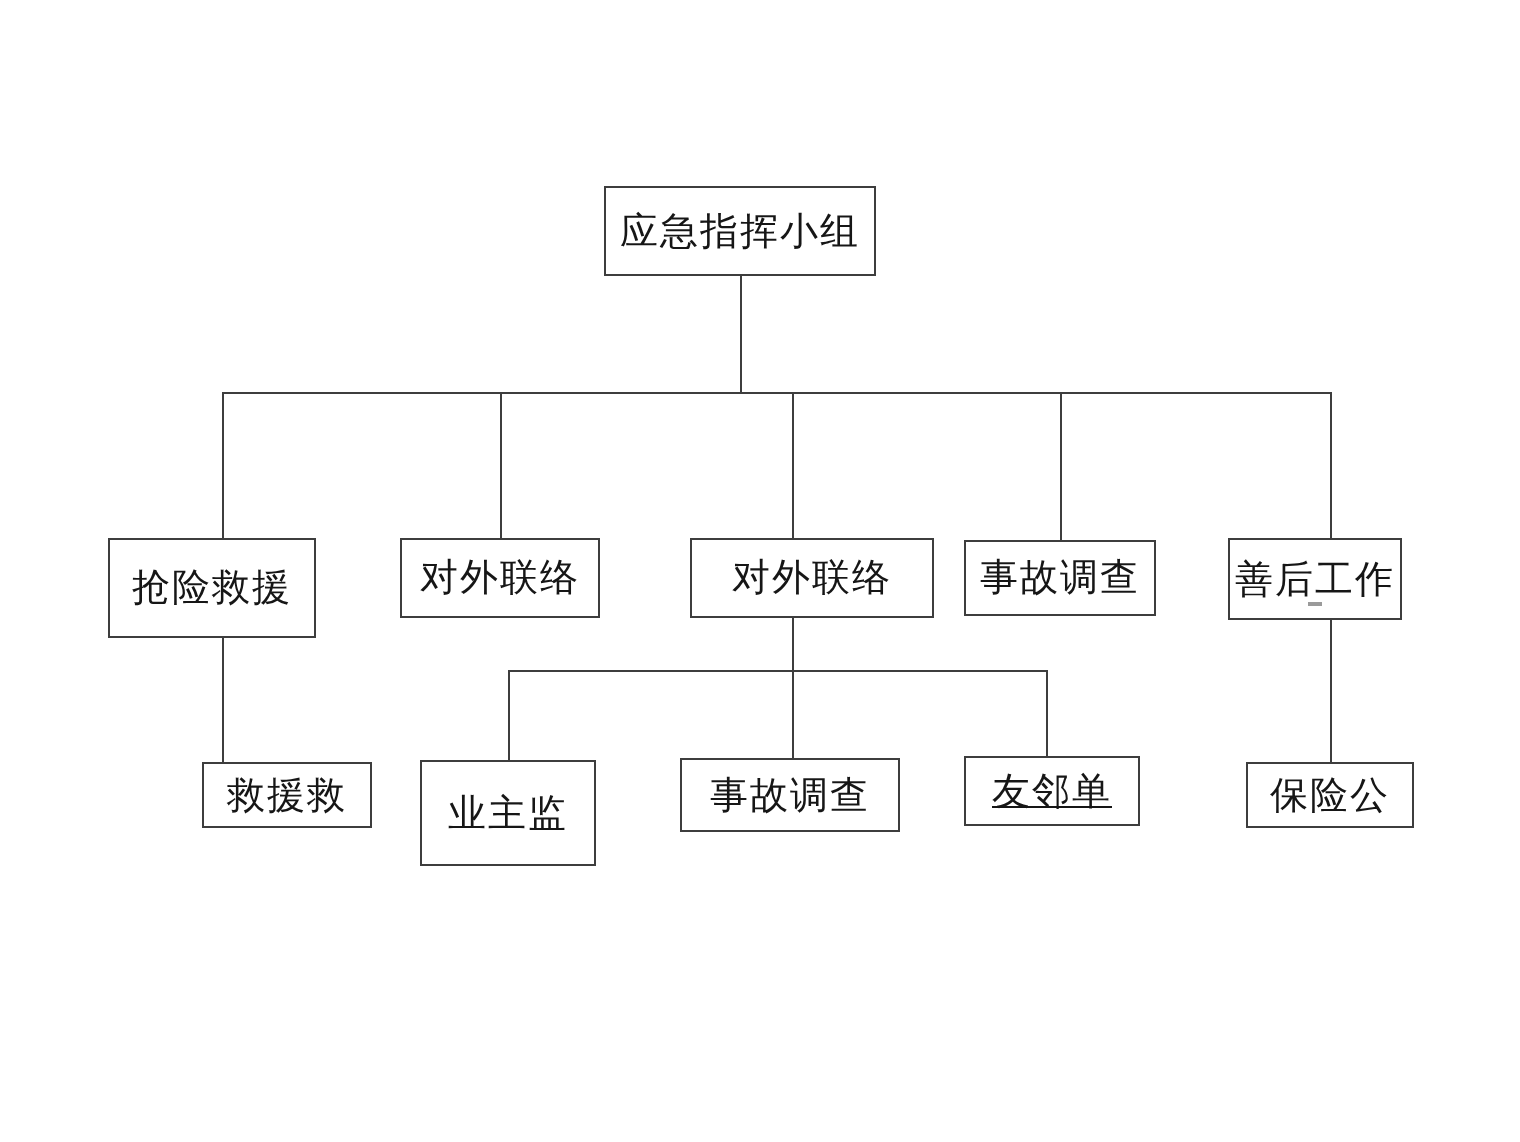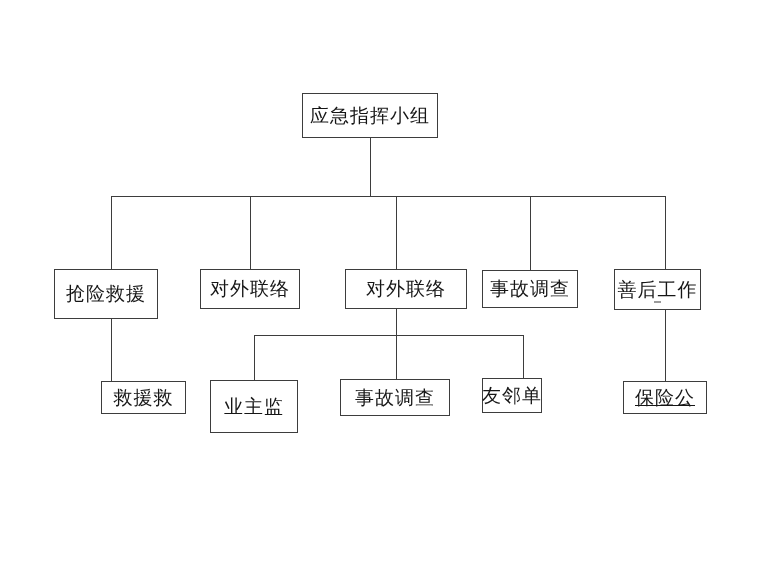--- a/index.html
+++ b/index.html
@@ -42,22 +42,22 @@
   
   #root      { left: 302px; top:  93px; width: 136px; height: 45px; }
   #l2-0      { left:  54px; top: 269px; width: 104px; height: 50px; }
   #l2-1      { left: 200px; top: 269px; width: 100px; height: 40px; }
   #l2-2      { left: 345px; top: 269px; width: 122px; height: 40px; }
   #l2-3      { left: 482px; top: 270px; width:  96px; height: 38px; }
   #l2-4      { left: 614px; top: 269px; width: 87px; height: 41px; }
   #l3-0      { left:  68px; top: 381px; width:  85px; height: 33px; margin-left: 33px; }
   #l3-1      { left: 210px; top: 380px; width:  88px; height: 53px; }
   #l3-2      { left: 340px; top: 379px; width: 110px; height: 37px; }
-  #l3-3      { left: 482px; top: 378px; width:  60px; height: 35px; }
-  #l3-4      { left: 623px; top: 381px; width:  84px; height: 33px; text-decoration: underline; }
+  #l3-3      { left: 482px; top: 378px; width:  88px; height: 35px; text-decoration: underline; }
+  #l3-4      { left: 623px; top: 381px; width:  84px; height: 33px; }
 
   
   #c-root-down   { left: 370px; top: 138px; height: 58px; }
   #c-main-h      { left: 111px; top: 196px; width: 554px; }
   #c-drop-0      { left: 111px; top: 196px; height: 73px; }
   #c-drop-1      { left: 250px; top: 196px; height: 73px; }
   #c-drop-2      { left: 396px; top: 196px; height: 73px; }
   #c-drop-3      { left: 530px; top: 196px; height: 74px; }
   #c-drop-4      { left: 665px; top: 196px; height: 73px; }
   #c-l2-0-down   { left: 111px; top: 309px; height: 72px; }

